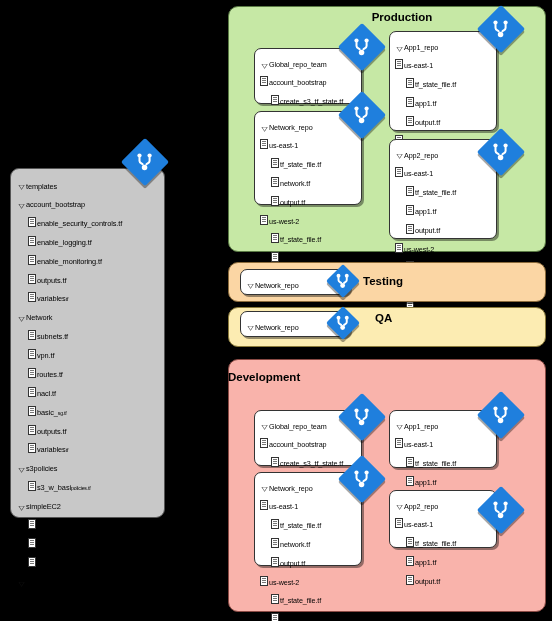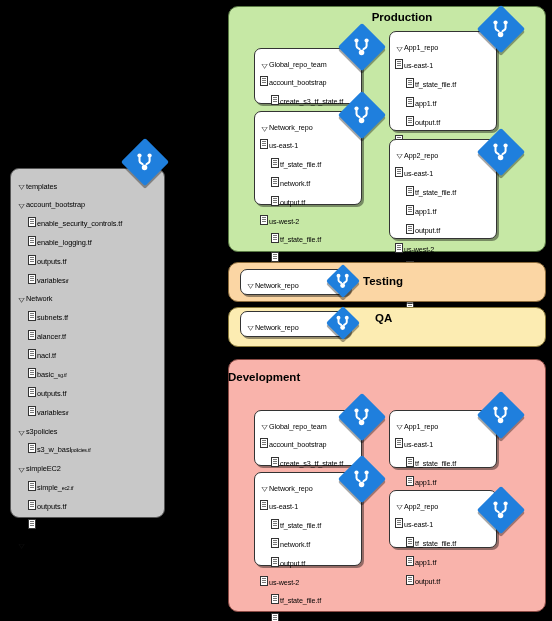--- a/index.html
+++ b/index.html
@@ -52,26 +52,28 @@
 <body>
 
 <div id="templates-panel">
   <div class="node">
     <span class="gly fold-gly">▽</span><span class="lbl">templates</span>
   </div>
   <ul class="tree kids">
       <li class="node"><span class="gly fold-gly">▽</span><span class="lbl ">account_bootstrap</span><ul class="tree kids">
           <li class="node"><span class="file-gly"></span><span class="lbl ">enable_security_controls.tf</span></li>
           <li class="node"><span class="file-gly"></span><span class="lbl ">enable_logging.tf</span></li>
+          <li class="node"><span class="file-gly"></span><span class="lbl ">enable_monitoring.tf</span></li>
           <li class="node"><span class="file-gly"></span><span class="lbl ">outputs.tf</span></li>
           <li class="node"><span class="file-gly"></span><span class="lbl ">variables<span class="shrink">tf</span></span></li>
         </ul></li>
       <li class="node"><span class="gly fold-gly">▽</span><span class="lbl ">Network</span><ul class="tree kids">
           <li class="node"><span class="file-gly"></span><span class="lbl ">subnets.tf</span></li>
-          <li class="node"><span class="file-gly"></span><span class="lbl ">alancer.tf</span></li>
+          <li class="node"><span class="file-gly"></span><span class="lbl ">vpn.tf</span></li>
+          <li class="node"><span class="file-gly"></span><span class="lbl ">routes.tf</span></li>
           <li class="node"><span class="file-gly"></span><span class="lbl ">nacl.tf</span></li>
           <li class="node"><span class="file-gly"></span><span class="lbl ">basic_<span class="shrink">sg.tf</span></span></li>
           <li class="node"><span class="file-gly"></span><span class="lbl ">outputs.tf</span></li>
           <li class="node"><span class="file-gly"></span><span class="lbl ">variables<span class="shrink">tf</span></span></li>
         </ul></li>
       <li class="node"><span class="gly fold-gly">▽</span><span class="lbl ">s3policies</span><ul class="tree kids">
           <li class="node"><span class="file-gly"></span><span class="lbl ">s3_w_basi<span class="shrink">policies.tf</span></span></li>
         </ul></li>
       <li class="node"><span class="gly fold-gly">▽</span><span class="lbl ">simpleEC2</span><ul class="tree kids">
           <li class="node"><span class="file-gly"></span><span class="lbl ">simple_<span class="shrink">ec2.tf</span></span></li>

